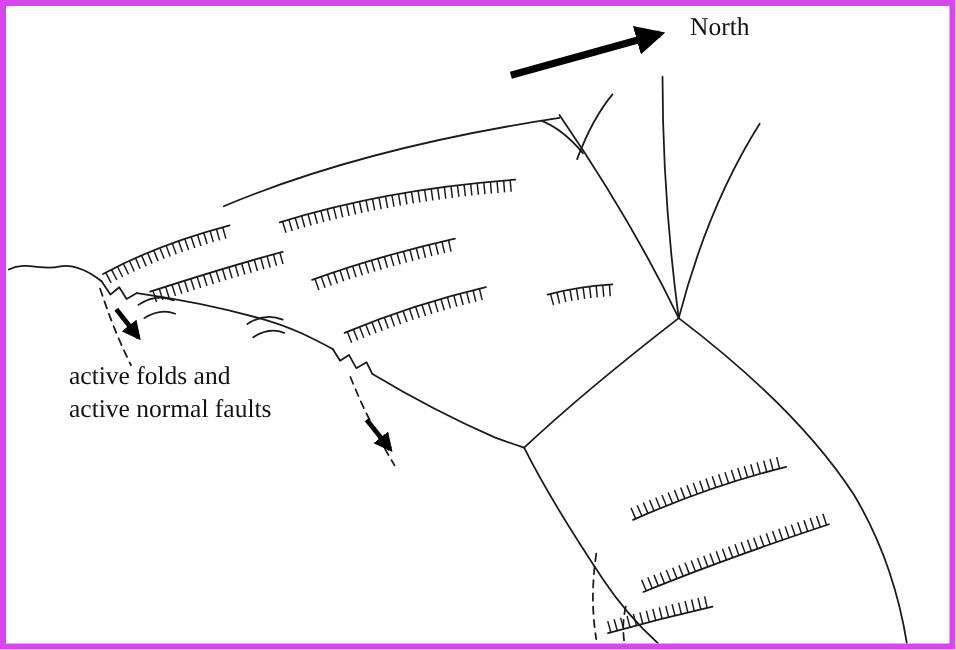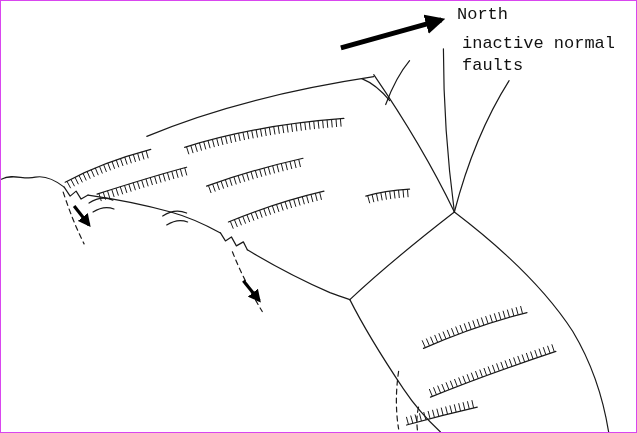--- a/index.html
+++ b/index.html
@@ -1,24 +1,24 @@
 <!DOCTYPE html>
 <html><head>
 <meta charset="utf-8">
 <style>
   html,body{margin:0;padding:0;background:#e8e8e8;}
   .figure{
     position:relative;
     width:637px;height:433px;
     margin:0 auto;
     background:#ffffff;
-    border:1px solid #d946ef;
+    border:4px solid #d946ef;
     box-sizing:border-box;
     overflow:hidden;
-    font-family:Liberation Mono, monospace;
+    font-family:Liberation Serif, serif;
     color:#111111;
   }
   svg.drawing{position:absolute;left:0;top:0;width:100%;height:100%;}
   .line{fill:none;stroke:#1a1a1a;stroke-width:1.2;stroke-linecap:round;stroke-linejoin:round;}
   .dashed{fill:none;stroke:#1a1a1a;stroke-width:1.2;stroke-dasharray:5 4;stroke-linecap:round;}
   .tick{fill:none;stroke:#1a1a1a;stroke-width:1;}
   .thick-arrow{fill:none;stroke:#000;stroke-width:5;stroke-linecap:butt;}
   .small-arrow{fill:none;stroke:#000;stroke-width:3.2;stroke-linecap:butt;}
   .label{
     position:absolute;
@@ -106,15 +106,16 @@
         <path d="M207.9,185.3L210.6,192.9M212.1,183.8L214.8,191.4M216.4,182.3L219.0,189.9M220.6,180.9L223.2,188.5M224.9,179.4L227.4,187.0M229.2,178.0L231.6,185.6M233.5,176.7L235.9,184.3M237.7,175.3L240.1,182.9M242.0,174.0L244.4,181.6M246.3,172.7L248.6,180.3M250.7,171.4L252.9,179.1M255.0,170.1L257.2,177.8M259.3,168.9L261.5,176.6M263.7,167.7L265.8,175.4M268.0,166.6L270.1,174.3M272.4,165.4L274.4,173.2M276.7,164.3L278.7,172.0M281.1,163.2L283.0,171.0M285.4,162.1L287.3,169.9M289.8,161.1L291.7,168.8M294.2,160.0L296.0,167.8M298.6,159.0L300.4,166.8" class="tick"></path>
         <path d="M229.9,221.2L232.9,228.7M234.0,219.6L237.0,227.0M238.2,217.9L241.1,225.3M242.4,216.3L245.3,223.7M246.6,214.7L249.4,222.1M250.8,213.1L253.6,220.6M255.0,211.5L257.8,219.1M259.3,210.0L261.9,217.6M263.5,208.5L266.1,216.1M267.8,207.1L270.4,214.7M272.1,205.6L274.6,213.2M276.3,204.3L278.8,211.9M280.6,202.9L283.0,210.5M284.9,201.6L287.3,209.2M289.2,200.2L291.5,207.9M293.5,199.0L295.8,206.7M297.9,197.7L300.0,205.4M302.2,196.5L304.3,204.2M306.5,195.4L308.6,203.1M310.9,194.2L312.9,202.0M315.3,193.1L317.2,200.9M319.6,192.0L321.5,199.8" class="tick"></path>
         <path d="M367.9,195.5L370.0,203.2M372.3,194.4L374.1,202.1M376.7,193.4L378.3,201.2M381.1,192.5L382.5,200.3M385.5,191.7L386.8,199.6M390.0,191.0L391.1,199.0M394.4,190.4L395.4,198.4M398.9,189.9L399.7,197.9M403.4,189.5L404.1,197.5M407.9,189.1L408.5,197.1" class="tick"></path>
         <path d="M425.8,348.2L422.6,340.9M430.0,346.4L426.8,339.1M434.1,344.6L431.0,337.3M438.2,342.9L435.2,335.5M442.4,341.2L439.4,333.8M446.6,339.5L443.6,332.1M450.8,337.8L447.8,330.4M455.0,336.2L452.1,328.7M459.2,334.6L456.3,327.1M463.4,333.0L460.6,325.5M467.6,331.5L464.9,323.9M471.8,329.9L469.2,322.4M476.1,328.5L473.5,320.9M480.3,327.0L477.8,319.4M484.6,325.6L482.1,318.0M488.9,324.2L486.4,316.6M493.2,322.8L490.8,315.2M497.5,321.5L495.1,313.8M501.8,320.2L499.5,312.5M506.1,318.9L503.9,311.2M510.4,317.7L508.2,310.0M514.8,316.5L512.7,308.8M519.1,315.3L517.0,307.6M523.5,314.2L521.5,306.4" class="tick"></path>
         <path d="M432.9,397.2L429.8,389.8M437.0,395.5L434.0,388.1M441.2,393.9L438.2,386.4M445.4,392.2L442.4,384.8M449.6,390.6L446.6,383.1M453.8,388.9L450.9,381.5M458.0,387.3L455.1,379.8M462.2,385.7L459.3,378.2M466.4,384.1L463.5,376.6M470.6,382.5L467.8,375.0M474.8,380.9L472.0,373.4M479.0,379.3L476.2,371.8M483.2,377.8L480.5,370.3M487.4,376.2L484.7,368.7M491.7,374.7L488.9,367.2M495.9,373.2L493.2,365.6M500.1,371.6L497.4,364.1M504.4,370.1L501.7,362.6M508.6,368.6L505.9,361.1M512.9,367.1L510.2,359.6M517.1,365.6L514.5,358.1M521.4,364.1L518.7,356.6M525.6,362.7L523.0,355.1M529.9,361.2L527.3,353.6M534.1,359.7L531.5,352.2M538.4,358.3L535.8,350.7M542.6,356.8L540.1,349.3M546.9,355.4L544.3,347.8M551.2,354.0L548.6,346.4M555.4,352.5L552.9,344.9" class="tick"></path>
         <path d="M408.9,425.5L406.8,417.8M413.3,424.3L411.1,416.5M417.6,423.1L415.5,415.4M421.9,421.9L419.9,414.2M426.3,420.7L424.2,413.0M430.6,419.6L428.6,411.9M435.0,418.5L433.0,410.7M439.4,417.3L437.4,409.6M443.7,416.2L441.8,408.5M448.1,415.1L446.2,407.4M452.5,414.0L450.5,406.3M456.8,413.0L454.9,405.2M461.2,411.9L459.3,404.1M465.6,410.9L463.7,403.1M470.0,409.9L468.1,402.1M474.3,408.8L472.6,401.0" class="tick"></path>
       </g>
   </svg>
 
   <div class="label north">North</div>
-  <div class="label inactive">inactive normal faults</div>
+  <div class="label active-folds">active folds and
+active normal faults</div>
 
 </div>
 
 </body></html>

